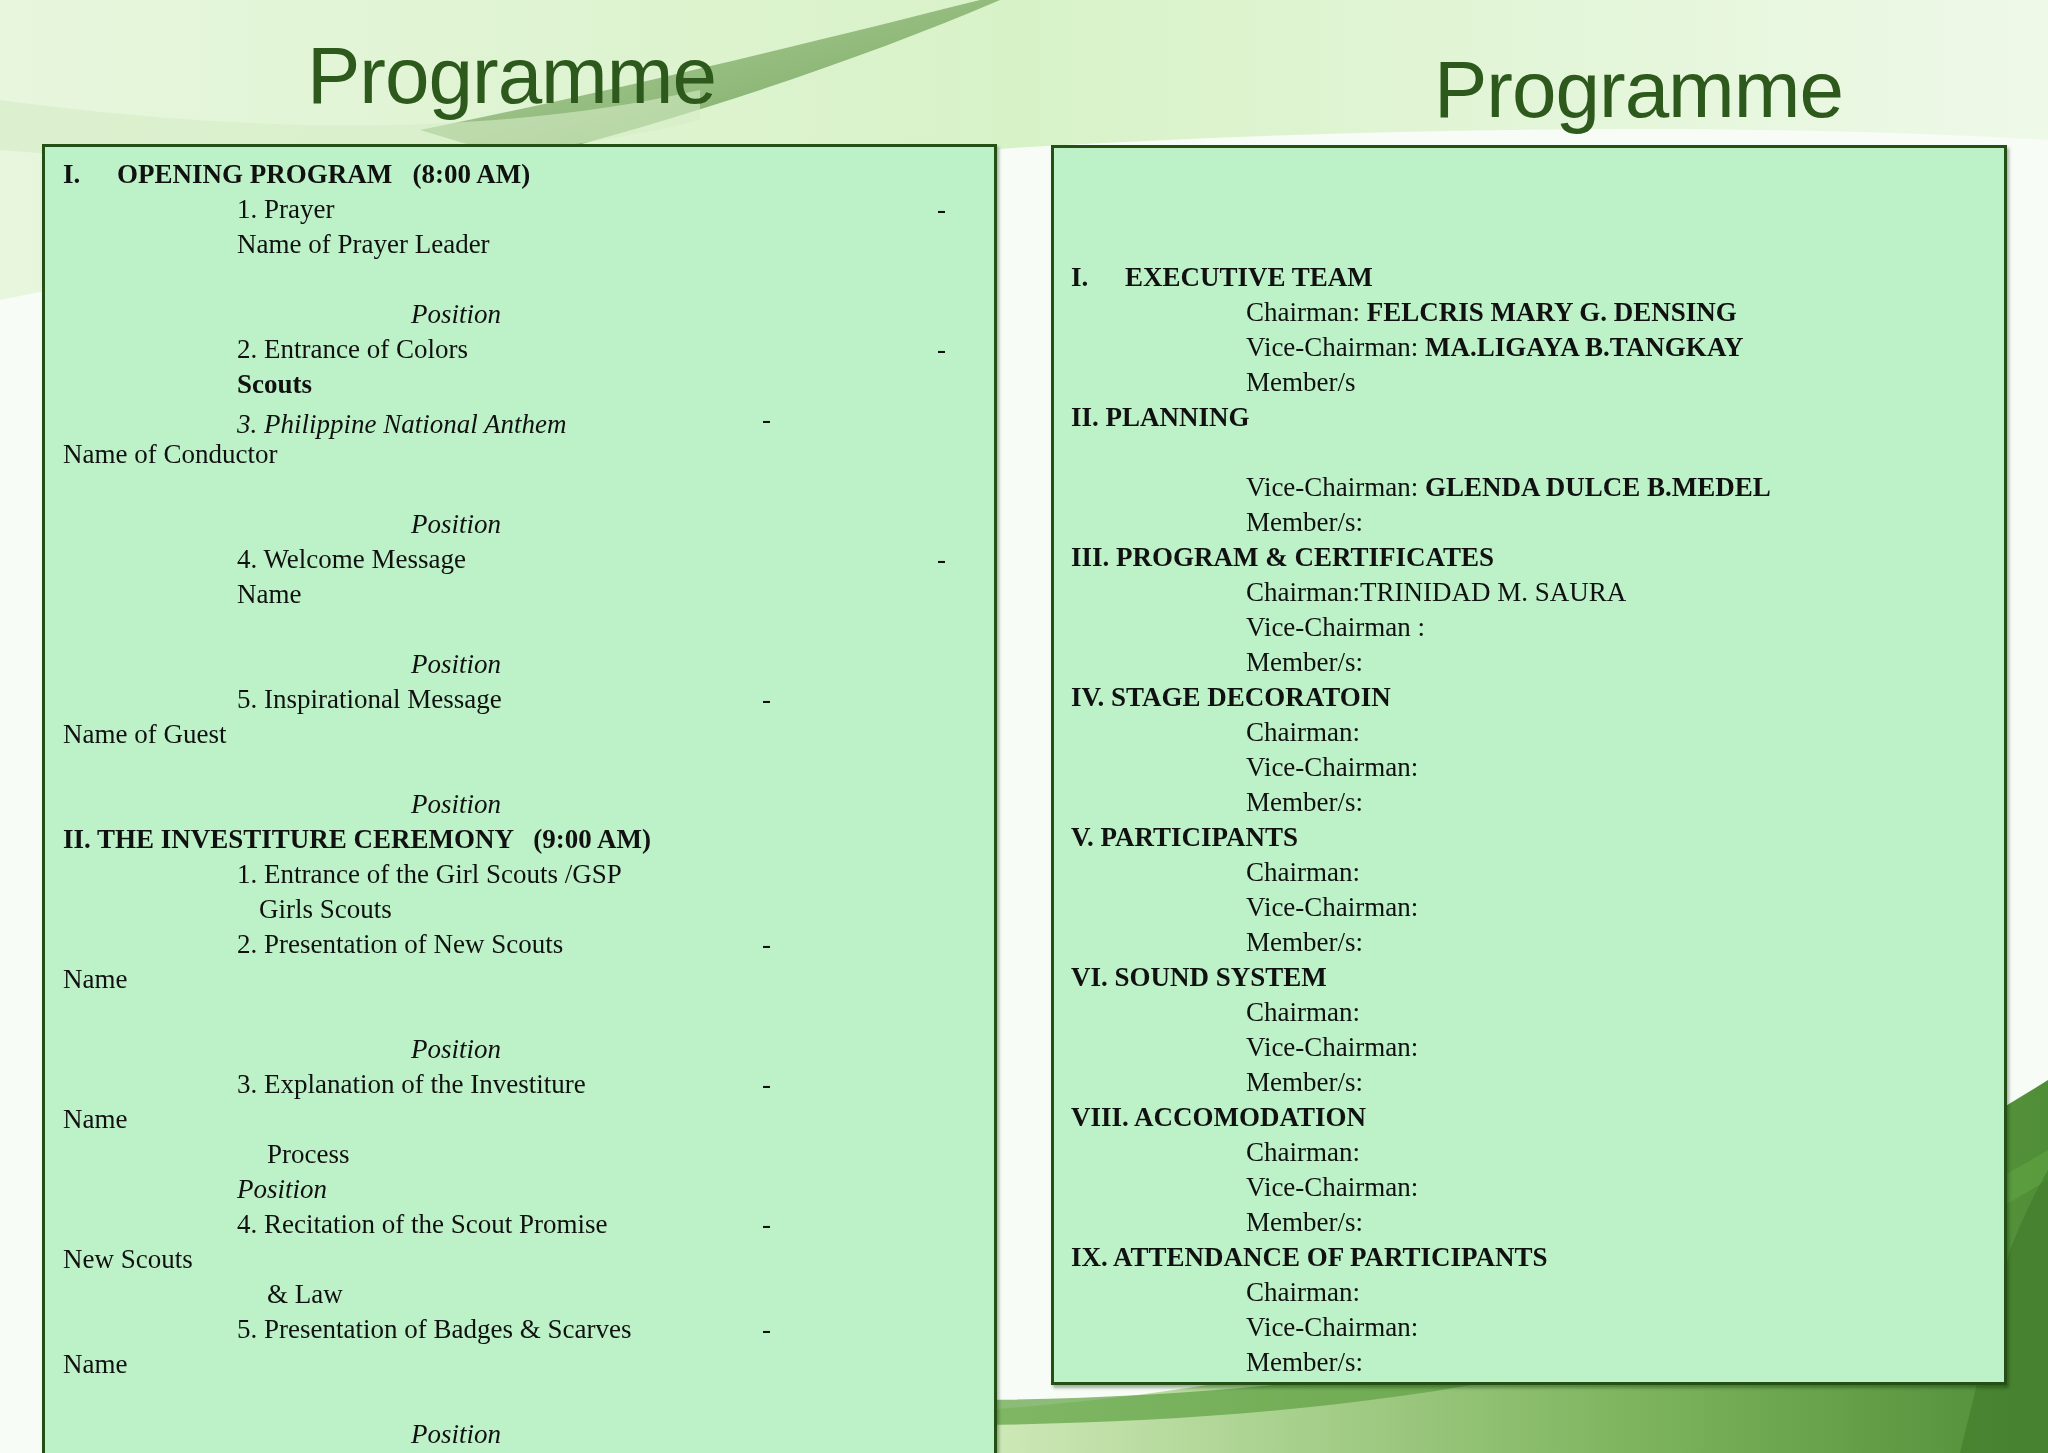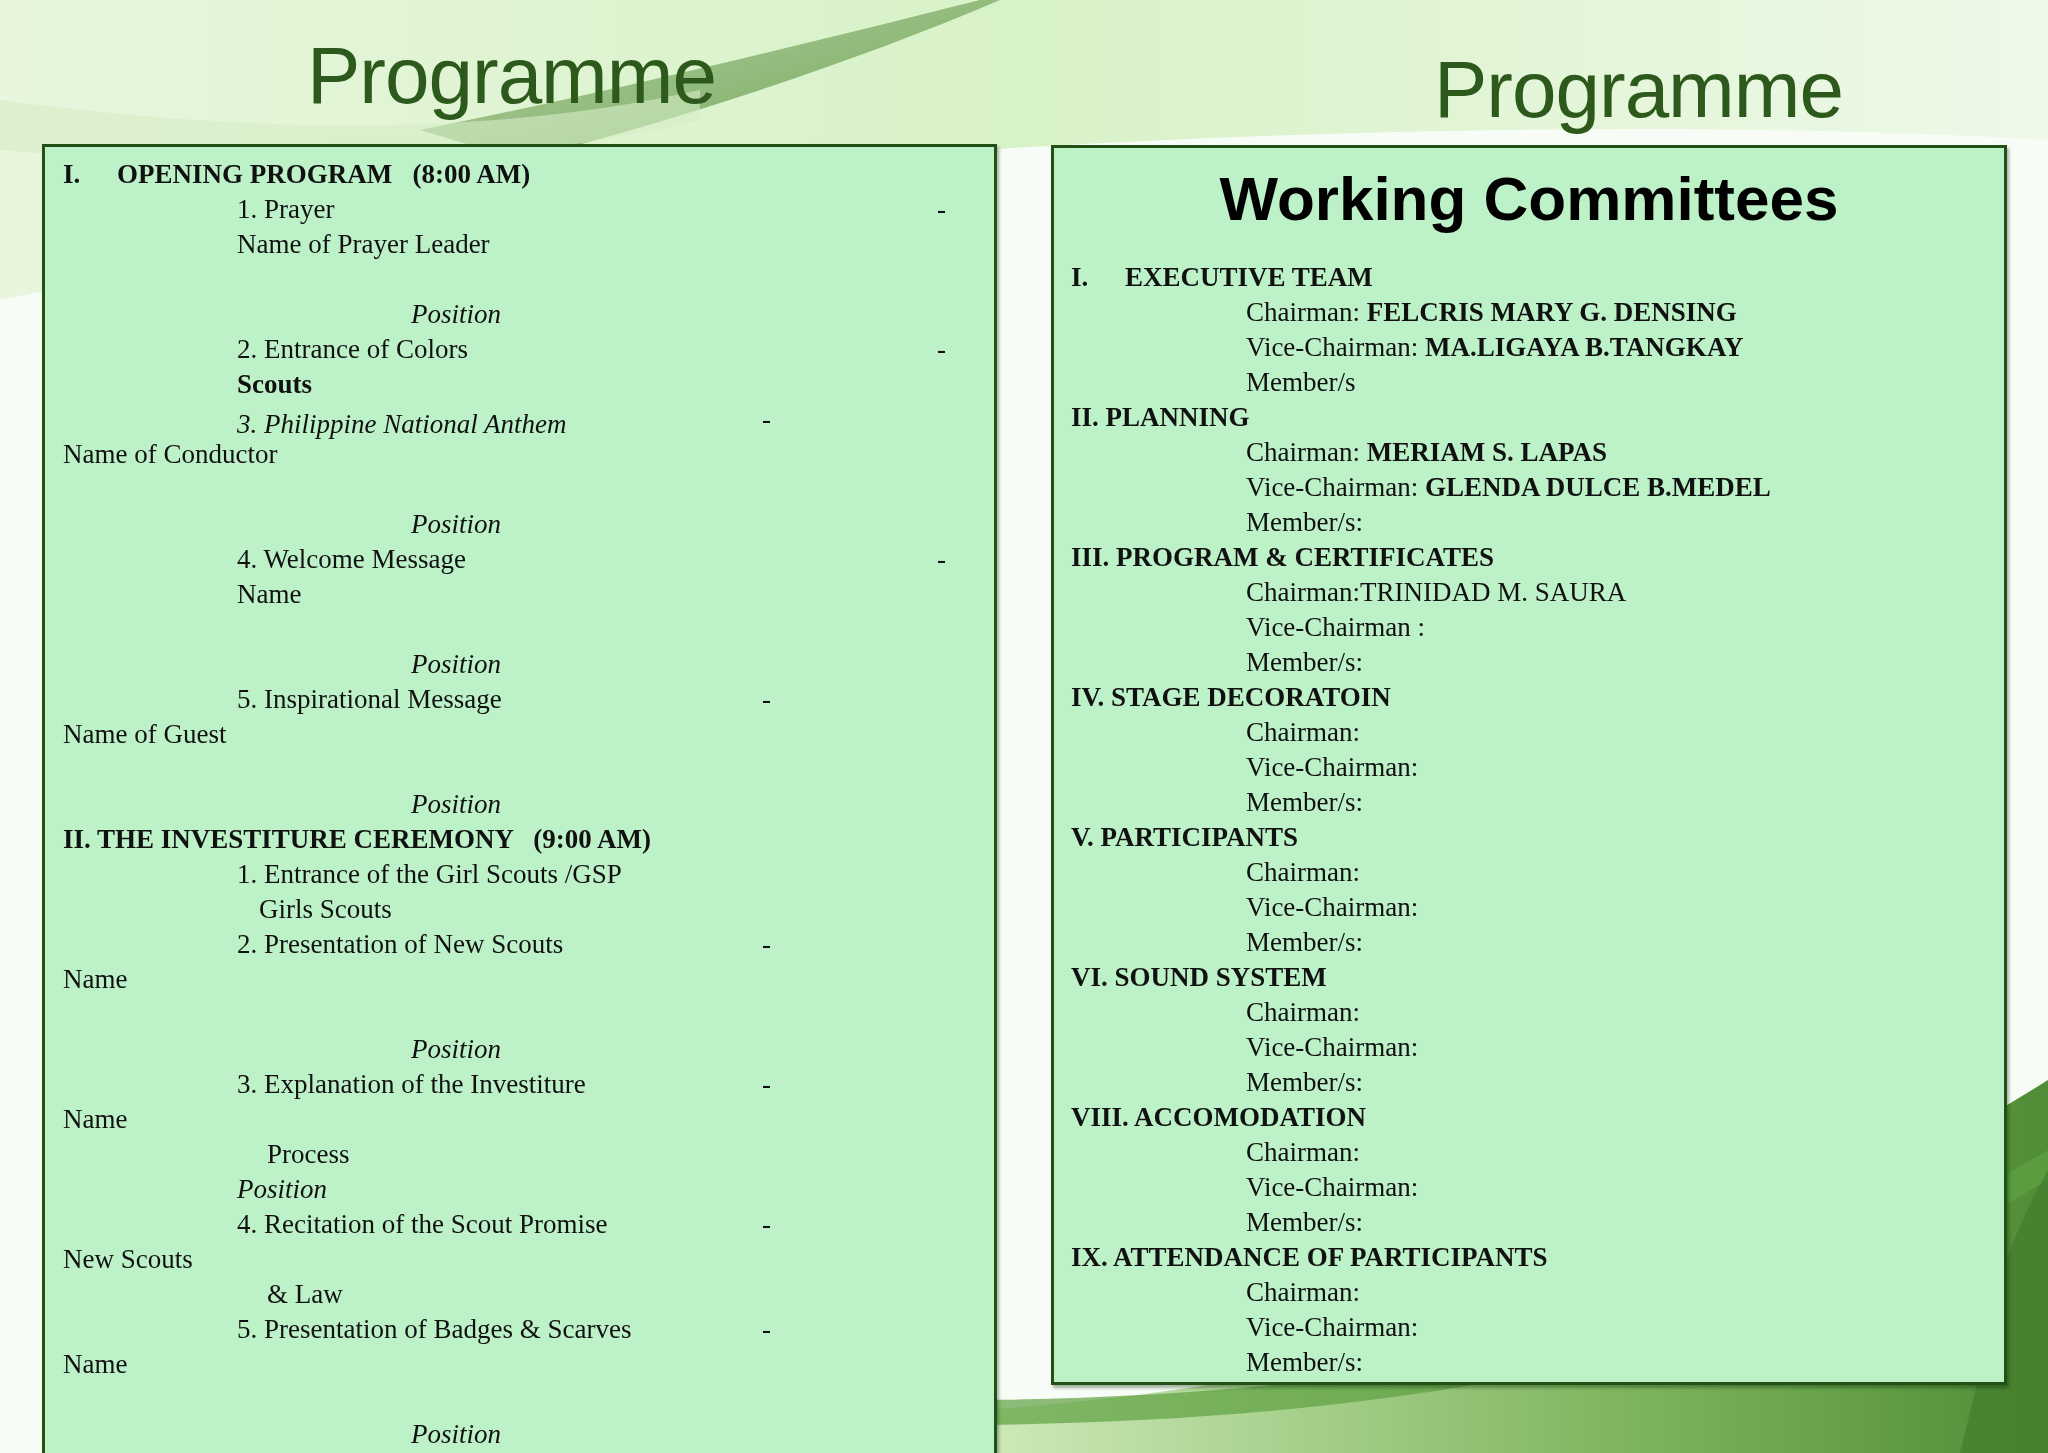--- a/index.html
+++ b/index.html
@@ -115,28 +115,26 @@
     <div class="line" style="left: 717px; top: 1060px;">-</div>
     <div class="line" style="left: 18px; top: 1095px;">New Scouts</div>
     <div class="line" style="left: 222px; top: 1130px;">&amp; Law</div>
     <div class="line" style="left: 192px; top: 1165px;">5. Presentation of Badges &amp; Scarves</div>
     <div class="line" style="left: 717px; top: 1165px;">-</div>
     <div class="line" style="left: 18px; top: 1200px;">Name</div>
     <div class="line italic" style="left: 366px; top: 1270px;">Position</div>
   </div>
 
 <div class="panel right" id="right-panel">
-  <div class="wc-title">Working Committees</div>
 <div class="line bold" style="left: 17px; top: 112px;">I.</div>
     <div class="line bold" style="left: 71px; top: 112px;">EXECUTIVE TEAM</div>
     <div class="line" style="left: 192px; top: 147px;"><span>Chairman: </span><span class="bold">FELCRIS MARY G. DENSING</span></div>
     <div class="line" style="left: 192px; top: 182px;"><span>Vice-Chairman: </span><span class="bold">MA.LIGAYA B.TANGKAY</span></div>
     <div class="line" style="left: 192px; top: 217px;"><span>Member/s</span><span></span></div>
     <div class="line bold" style="left: 17px; top: 252px;">II. PLANNING</div>
-    <div class="line" style="left: 192px; top: 287px;"><span>Chairman: </span><span class="bold">MERIAM S. LAPAS</span></div>
     <div class="line" style="left: 192px; top: 322px;"><span>Vice-Chairman: </span><span class="bold">GLENDA DULCE B.MEDEL</span></div>
     <div class="line" style="left: 192px; top: 357px;"><span>Member/s:</span><span></span></div>
     <div class="line bold" style="left: 17px; top: 392px;">III. PROGRAM &amp; CERTIFICATES</div>
     <div class="line" style="left: 192px; top: 427px;"><span>Chairman:</span><span>TRINIDAD M. SAURA</span></div>
     <div class="line" style="left: 192px; top: 462px;"><span>Vice-Chairman :</span><span></span></div>
     <div class="line" style="left: 192px; top: 497px;"><span>Member/s:</span><span></span></div>
     <div class="line bold" style="left: 17px; top: 532px;">IV. STAGE DECORATOIN</div>
     <div class="line" style="left: 192px; top: 567px;"><span>Chairman:</span><span></span></div>
     <div class="line" style="left: 192px; top: 602px;"><span>Vice-Chairman:</span><span></span></div>
     <div class="line" style="left: 192px; top: 637px;"><span>Member/s:</span><span></span></div>

